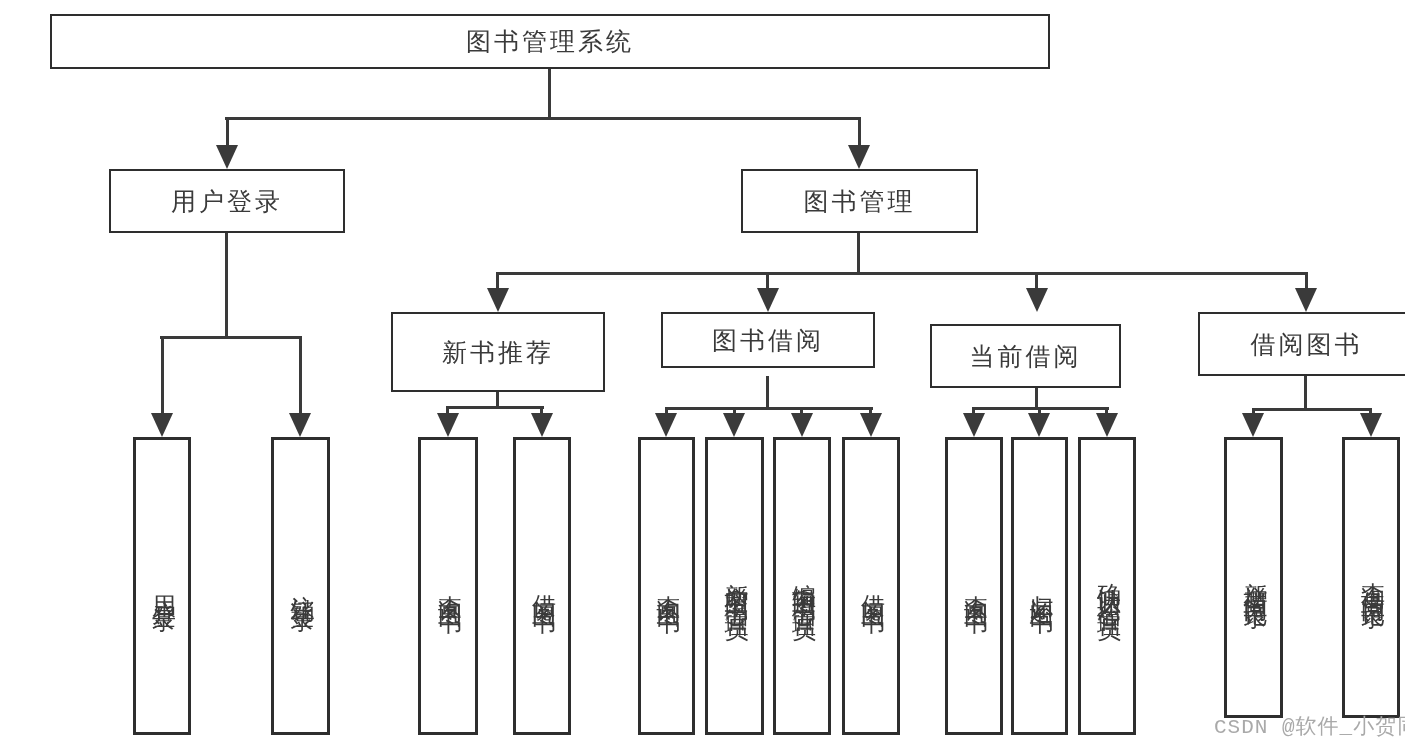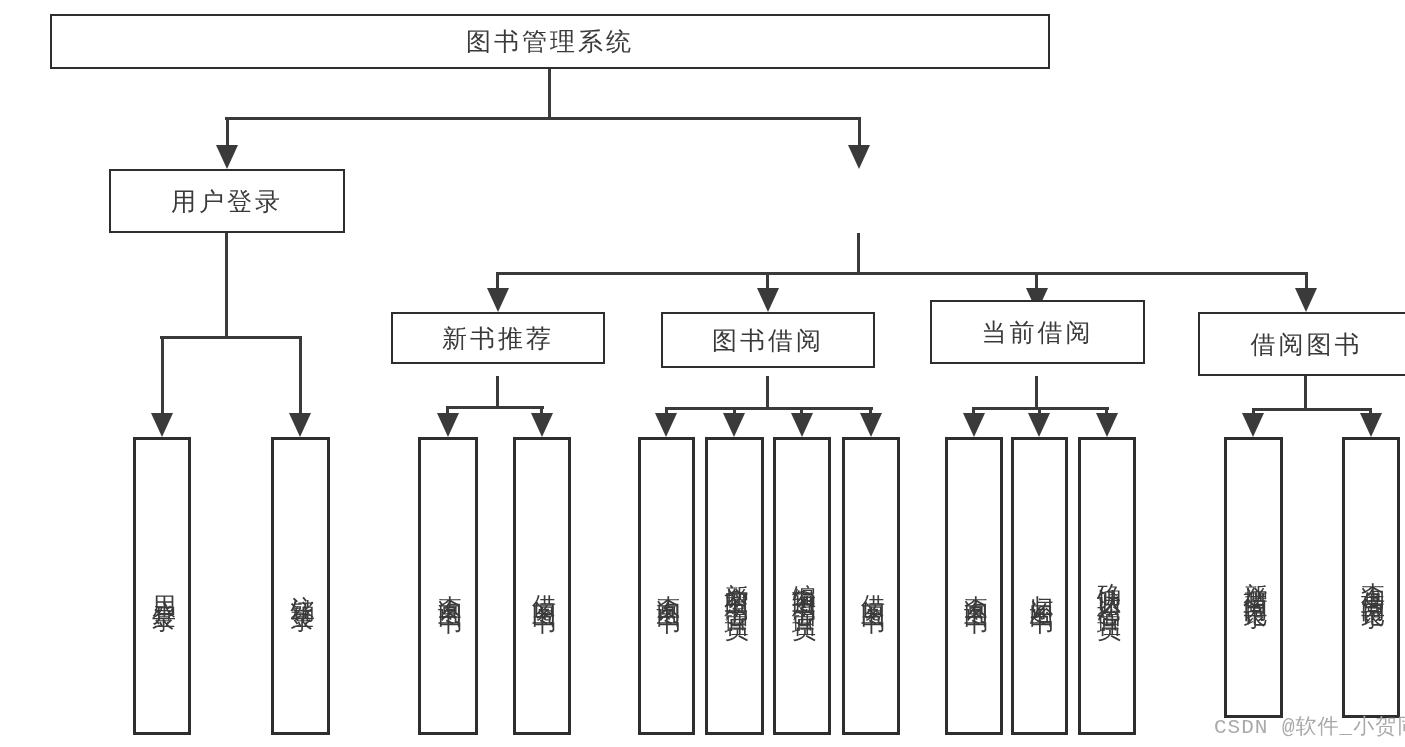--- a/index.html
+++ b/index.html
@@ -117,26 +117,27 @@
   <div class="hl" style="left:1224px;top:408px;width:120px"></div>
   <div class="vl" style="left:1224px;top:408px;height:5px"></div>
   <div class="ah" style="left:1214px;top:413px"></div>
   <div class="vl" style="left:1341px;top:408px;height:5px"></div>
   <div class="ah" style="left:1332px;top:413px"></div>
 
   <div class="box" style="left:22px;top:14px;width:1000px;height:55px">图书管理系统</div>
 
   <div class="box" style="left:81px;top:169px;width:236px;height:64px">用户登录</div>
 
+  <div class="box" style="left:713px;top:169px;width:237px;height:64px">图书管理</div>
 
-  <div class="box" style="left:363px;top:312px;width:214px;height:52px">新书推荐</div>
+  <div class="box" style="left:363px;top:312px;width:214px;height:80px">新书推荐</div>
 
   <div class="box" style="left:633px;top:312px;width:214px;height:56px">图书借阅</div>
 
-  <div class="box" style="left:902px;top:300px;width:215px;height:64px">当前借阅</div>
+  <div class="box" style="left:902px;top:324px;width:191px;height:64px">当前借阅</div>
 
   <div class="box" style="left:1170px;top:312px;width:217px;height:64px">借阅图书</div>
 
   <div class="box leaf" style="left:105px;top:437px;width:58px;height:298px">用户登录</div>
 
   <div class="box leaf" style="left:243px;top:437px;width:59px;height:298px">注销登录</div>
 
   <div class="box leaf" style="left:390px;top:437px;width:60px;height:298px">查询图书</div>
 
   <div class="box leaf" style="left:485px;top:437px;width:58px;height:298px">借阅图书</div>

